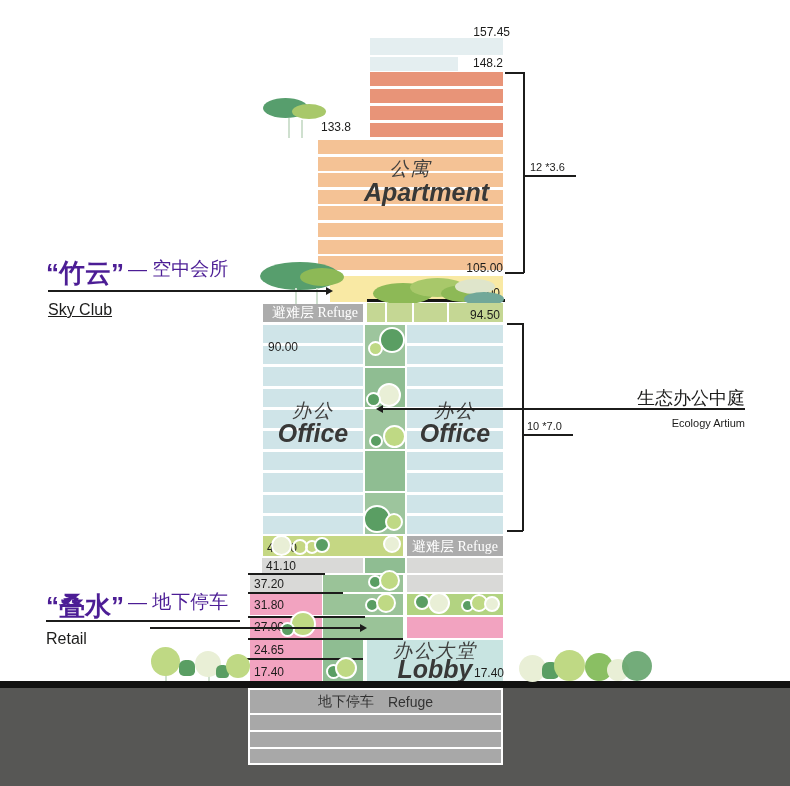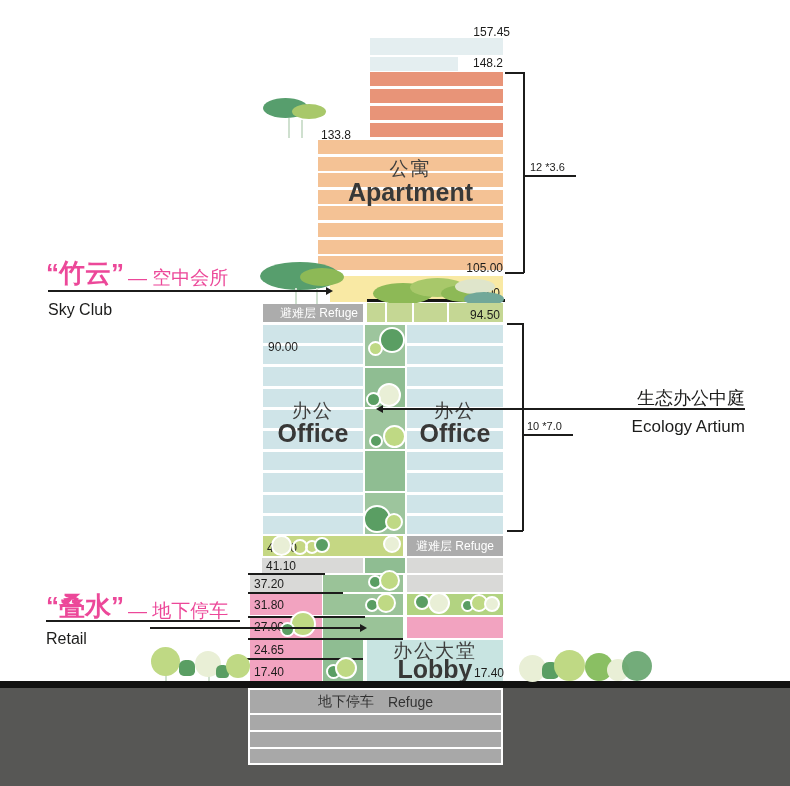--- a/index.html
+++ b/index.html
@@ -4,61 +4,61 @@
 <style>
   html,body{margin:0;padding:0;background:#fff;}
   #stage{position:relative;width:790px;height:786px;background:#fff;overflow:hidden;
          font-family:"Liberation Sans","DejaVu Sans",sans-serif;color:#1c1c1b;}
   .abs{position:absolute;}
   .elev{position:absolute;font-size:12px;color:#1c1c1b;white-space:nowrap;}
   .right{text-align:right;}
   .dim{position:absolute;font-size:11px;color:#1c1c1b;white-space:nowrap;}
   .zone-cn{font-size:19px;color:#3f3f3e;letter-spacing:2px;}
   .zone-en{font-size:25px;font-weight:600;color:#383837;}
-  .center{text-align:center;}
+  .center{text-align:center;font-style:italic;}
   .hline{position:absolute;background:#1c1c1b;height:1.5px;}
   .vline{position:absolute;background:#1c1c1b;width:1.5px;}
   .thickline{position:absolute;background:#161614;height:3px;}
   .tree{position:absolute;border-radius:50%;border:2px solid #fff;box-sizing:border-box;}
   .tree.outline{background:transparent!important;}
   .canopy{position:absolute;border-radius:50%;}
   .stem{position:absolute;width:2px;background:#fff;}
   .stem.ground{background:#cfe0cf;}
   .arrow-r{position:absolute;width:0;height:0;border-top:4px solid transparent;
            border-bottom:4px solid transparent;border-left:7px solid #1c1c1b;}
   .arrow-l{position:absolute;width:0;height:0;border-top:4px solid transparent;
            border-bottom:4px solid transparent;border-right:7px solid #1c1c1b;}
-  .refuge-band{position:absolute;background:var(--grayRefuge);color:#fff;font-size:12px;
-               display:flex;align-items:center;}
-  .quote-label{position:absolute;display:flex;align-items:flex-end;white-space:nowrap;color:#ec4899;}
+  .refuge-band{position:absolute;background:var(--grayRefuge);color:#fff;font-size:14px;
+               display:flex;align-items:flex-end;font-family:Liberation Serif, serif;}
+  .quote-label{position:absolute;display:flex;align-items:flex-start;white-space:nowrap;color:#4c1d95;}
   .quote-big{font-size:26px;font-weight:bold;}
   .quote-rest{font-size:19px;margin-left:4px;}
   .en-label{position:absolute;font-size:16px;color:#1c1c1b;}
 </style>
 </head>
 <body>
 
 <div id="stage">
 
   <div class="abs" style="left:370px;top:38px;width:133px;height:17px;background:var(--crown);"></div>
   <div class="abs" style="left:370px;top:57px;width:88px;height:14px;background:var(--crown);"></div>
   <div class="elev right" style="left:420px;top:25px;width:90px;">157.45</div>
   <div class="elev right" style="left:420px;top:56px;width:83px;">148.2</div>
 
   <div class="abs" style="left:370px;top:72px;width:133px;height:66px;background:repeating-linear-gradient(to bottom,var(--salmon) 0 14px,#fff 14px 17px);"></div>
 
   <div class="stem ground" style="left:288px;top:118px;height:20px;"></div>
   <div class="stem ground" style="left:301px;top:120px;height:18px;"></div>
   <div class="canopy" style="left:263px;top:98px;width:45px;height:20px;background:var(--canopyDark);"></div>
   <div class="canopy" style="left:292px;top:104px;width:34px;height:15px;background:var(--canopyLight);"></div>
-  <div class="elev" style="left:321px;top:128px;text-align:center;">133.8</div>
+  <div class="elev" style="left:321px;top:120px;text-align:center;">133.8</div>
 
   <div class="abs" style="left:318px;top:140px;width:185px;height:133px;background:repeating-linear-gradient(to bottom,var(--apricot) 0 14px,#fff 14px 16.6px);"></div>
   <div class="abs center zone-cn" style="left:318px;top:156px;width:185px;">公寓</div>
-  <div class="abs center zone-en" style="left:318px;top:178px;width:185px;">Apartment</div>
+  <div class="abs center zone-en" style="left:318px;top:178px;width:185px;padding-left:16px;">Apartment</div>
   <div class="elev right" style="left:413px;top:261px;width:90px;">105.00</div>
 
   <div class="hline" style="left:505px;top:72px;width:19px;"></div>
   <div class="vline" style="left:523px;top:72px;height:201px;"></div>
   <div class="hline" style="left:505px;top:272px;width:19px;"></div>
   <div class="hline" style="left:523px;top:175px;width:53px;"></div>
   <div class="dim" style="left:530px;top:161px;">12 *3.6</div>
 
   <div class="abs" style="left:330px;top:276px;width:173px;height:26px;background:var(--yellow);"></div>
   <div class="thickline" style="left:367px;top:299px;width:138px;"></div>
@@ -100,21 +100,21 @@
 
   <div class="hline" style="left:507px;top:323px;width:16px;"></div>
   <div class="vline" style="left:522px;top:323px;height:208px;"></div>
   <div class="hline" style="left:507px;top:530px;width:16px;"></div>
   <div class="hline" style="left:522px;top:434px;width:51px;"></div>
   <div class="dim" style="left:527px;top:420px;">10 *7.0</div>
 
   <div class="hline" style="left:380px;top:408px;width:365px;"></div>
   <div class="arrow-l" style="left:376px;top:405px;"></div>
   <div class="abs right" style="left:595px;top:386px;width:150px;font-size:18px;">生态办公中庭</div>
-  <div class="abs right" style="left:595px;top:417px;width:150px;font-size:17px;">Ecology Artium</div>
+  <div class="abs right" style="left:595px;top:417px;width:150px;font-size:11px;">Ecology Artium</div>
 
   <div class="abs" style="left:263px;top:536px;width:140px;height:20px;background:var(--green45);"></div>
   <div class="refuge-band" style="left:407px;top:536px;width:96px;height:20px;justify-content:center;">
     <span>避难层  Refuge</span>
   </div>
   <div class="elev" style="left:267px;top:541px;">45.00</div>
 
   <div class="abs" style="left:262px;top:558px;width:101px;height:15px;background:var(--grayband);"></div>
   <div class="abs" style="left:365px;top:558px;width:40px;height:15px;background:var(--atriumB);"></div>
   <div class="abs" style="left:407px;top:558px;width:96px;height:15px;background:var(--grayband);"></div>
@@ -186,21 +186,21 @@
 
   <div class="tree" style="left:326px;top:664px;width:15px;height:15px;background:var(--treeDark);"></div>
   <div class="tree" style="left:335px;top:657px;width:22px;height:22px;background:var(--treeLight);"></div>
 
   <div class="quote-label" style="left:46px;top:256px;">
     <span class="quote-big">“竹云”</span>
     <span class="quote-rest">— 空中会所</span>
   </div>
   <div class="hline" style="left:48px;top:290px;width:279px;"></div>
   <div class="arrow-r" style="left:326px;top:287px;"></div>
-  <div class="en-label" style="left:48px;top:301px;">Sky Club</div>
+  <div class="en-label" style="left:48px;top:301px;text-decoration:underline;">Sky Club</div>
 
   <div class="quote-label" style="left:46px;top:589px;">
     <span class="quote-big">“叠水”</span>
     <span class="quote-rest">— 地下停车</span>
   </div>
   <div class="hline" style="left:46px;top:620px;width:194px;"></div>
   <div class="hline" style="left:150px;top:627px;width:212px;"></div>
   <div class="arrow-r" style="left:360px;top:624px;"></div>
   <div class="en-label" style="left:46px;top:630px;">Retail</div>
 

